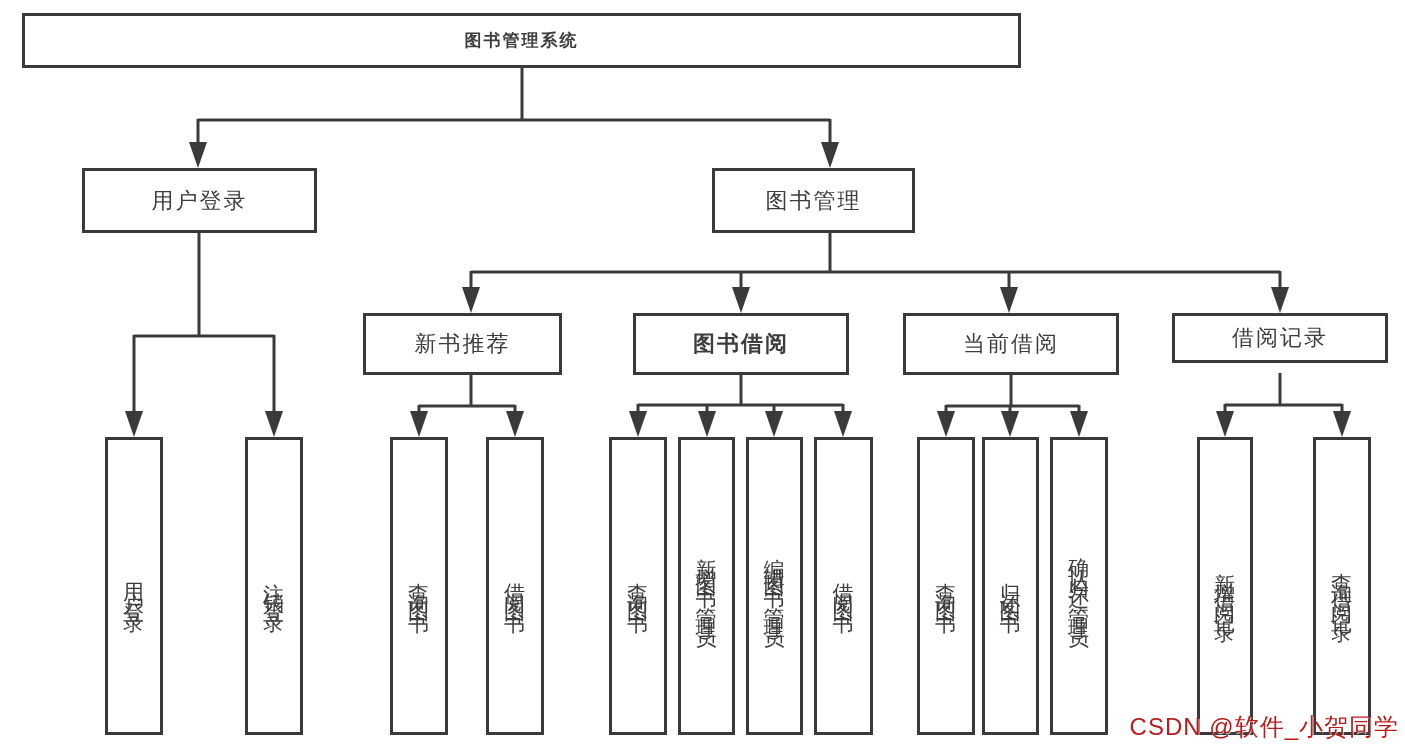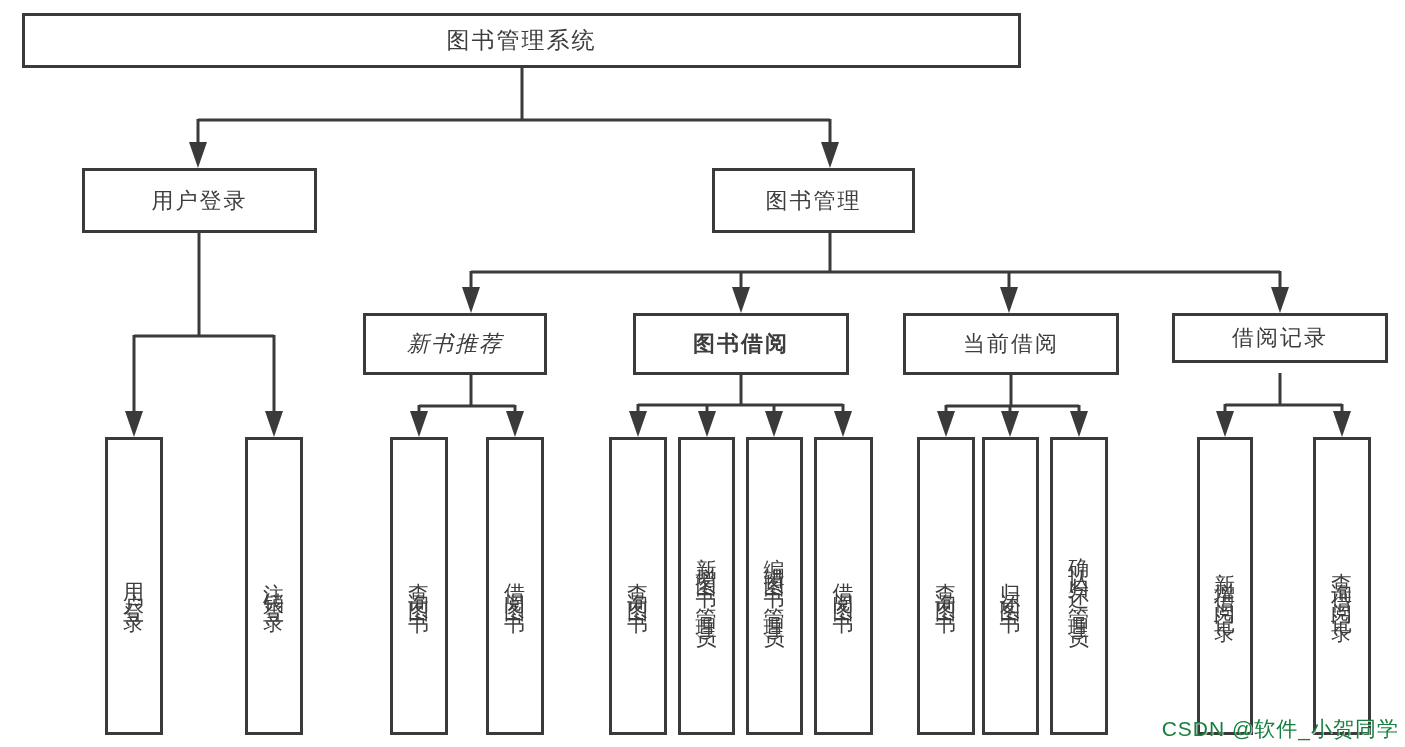--- a/index.html
+++ b/index.html
@@ -26,35 +26,35 @@
     display: flex;
     align-items: center;
     justify-content: center;
     z-index: 2;
   }
   .hbox {
     font-size: 22px;
     letter-spacing: 2px;
     white-space: nowrap;
   }
-  .root-box { font-size: 23px; }
+  .root-box { font-size: 17px; font-weight: bold; }
   .vbox {
     writing-mode: vertical-rl;
     text-orientation: mixed;
     font-size: 21px;
     letter-spacing: 10px;
     line-height: 1;
   }
   .watermark {
     position: absolute;
     right: 6px;
     bottom: 4px;
     z-index: 5;
-    font-size: 21px;
-    color: #15803d;
+    font-size: 24px;
+    color: #b91c1c;
     text-shadow: 1px 1px 0 rgba(255,255,255,0.65);
     letter-spacing: 1px;
     white-space: nowrap;
   }
 </style>
 </head>
 <body>
 
 <div id="stage">
 
@@ -120,21 +120,21 @@
       <line x1="1342" y1="404" x2="1342" y2="417"></line>
       <polygon points="1333,411 1351,411 1342,437" stroke="none"></polygon>
     </g>
   </svg>
 
   <div class="node hbox root-box" style="left:22px; top:13px; width:999px; height:55px;">图书管理系统</div>
 
   <div class="node hbox" style="left:82px; top:168px; width:235px; height:65px;">用户登录</div>
   <div class="node hbox" style="left:712px; top:168px; width:203px; height:65px;">图书管理</div>
 
-  <div class="node hbox" style="left:363px; top:313px; width:184px; height:62px;font-style:italic;">新书推荐</div>
+  <div class="node hbox" style="left:363px; top:313px; width:199px; height:62px;">新书推荐</div>
   <div class="node hbox" style="left:633px; top:313px; width:216px; height:62px;font-weight:bold;">图书借阅</div>
   <div class="node hbox" style="left:903px; top:313px; width:216px; height:62px;">当前借阅</div>
   <div class="node hbox" style="left:1172px; top:313px; width:216px; height:50px;">借阅记录</div>
 
   <div class="node vbox" style="left:105px; top:437px; width:58px; height:298px;">用户登录</div>
   <div class="node vbox" style="left:245px; top:437px; width:58px; height:298px;">注销登录</div>
 
   <div class="node vbox" style="left:390px; top:437px; width:58px; height:298px;">查询图书</div>
   <div class="node vbox" style="left:486px; top:437px; width:58px; height:298px;">借阅图书</div>
 

